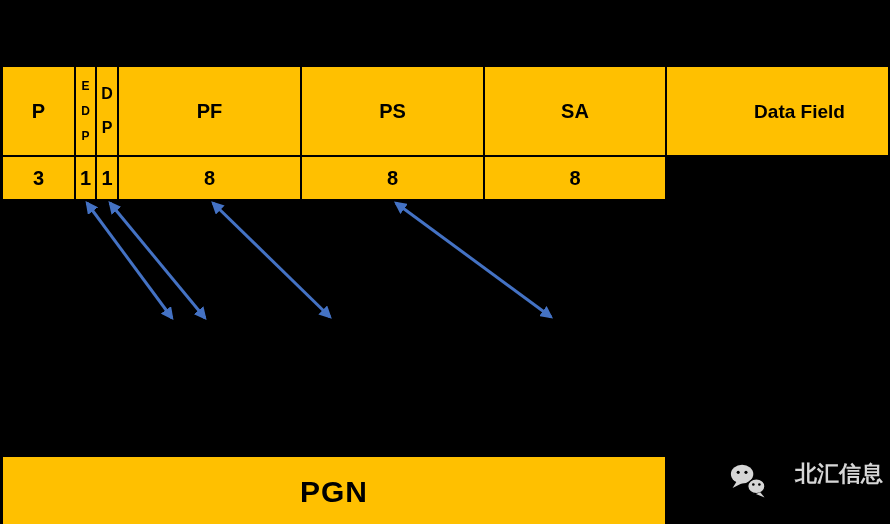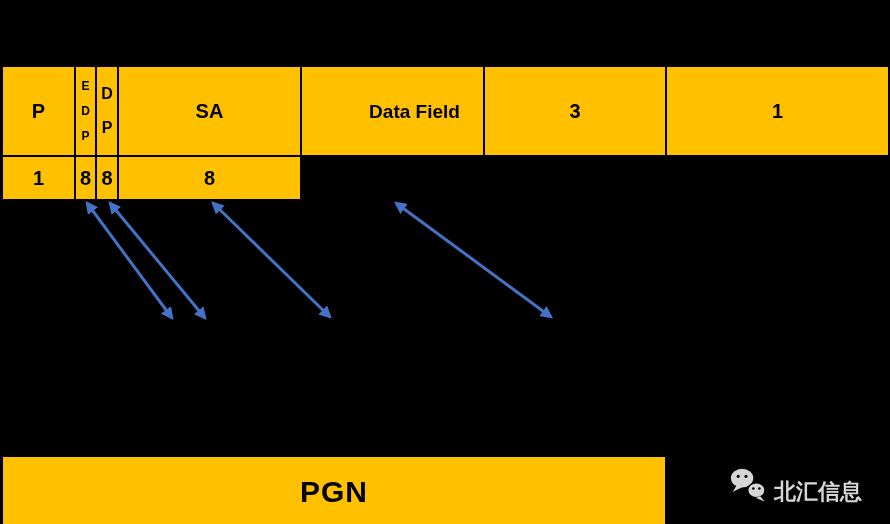--- a/index.html
+++ b/index.html
@@ -31,21 +31,21 @@
   
   .pgn-bar{
     position:absolute;left:3px;top:457px;width:662px;height:69px;
     background:var(--cell-fill,#FFC000);
     display:flex;align-items:center;justify-content:center;
     color:#000;font-weight:bold;font-size:30px;letter-spacing:1px;
   }
   
   .watermark{
     position:absolute;left:730px;top:463px;height:40px;
-    display:flex;align-items:flex-end;gap:6px;
+    display:flex;align-items:flex-start;gap:27px;
   }
   .watermark-text{
     color:var(--wm,#D6D6D6);font-size:22px;font-weight:600;line-height:1;
     white-space:nowrap;
   }
 </style>
 </head>
 <body>
 
 <div class="stage">
@@ -56,20 +56,26 @@
       <span>P</span>
     </div>
     <div class="cell stack-sm">
       <span>E</span>
       <span>D</span>
       <span>P</span>
     </div>
     <div class="cell stack-md">
       <span>D</span>
       <span>P</span>
+    </div>
+    <div class="cell">
+      <span>PF</span>
+    </div>
+    <div class="cell">
+      <span>PS</span>
     </div>
     <div class="cell">
       <span>SA</span>
     </div>
     <div class="cell header-wide">
       <span>Data Field</span>
     </div>
 
     <div class="cell">
       <span>3</span>

